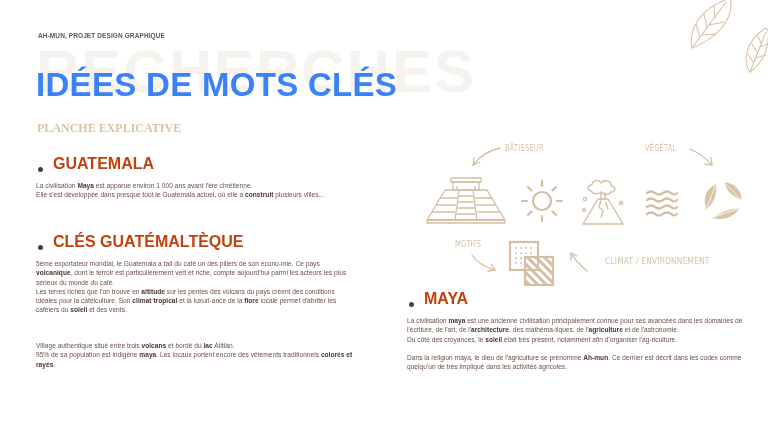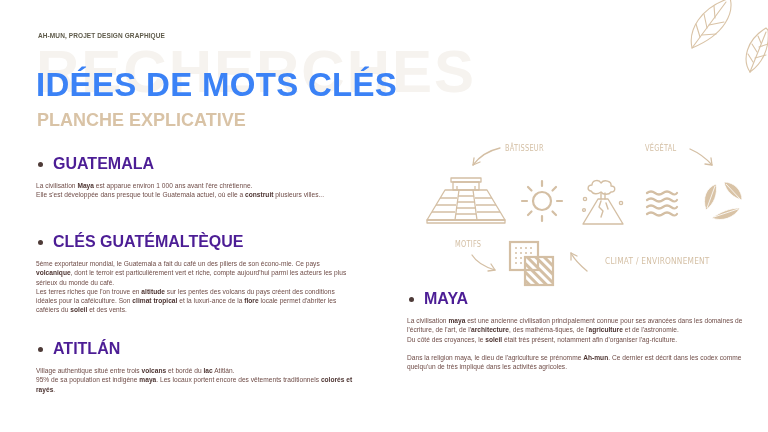--- a/index.html
+++ b/index.html
@@ -14,28 +14,28 @@
     }
     .author {
       position: absolute; left: 38px; top: 32px;
       font-size: 6.5px; font-weight: 700; color: #5e5a4a; letter-spacing: 0.1px; z-index: 2;
     }
     .title {
       position: absolute; left: 36px; top: 68px;
       font-size: 33px; font-weight: 700; color: #3b82f6; letter-spacing: 0.3px; z-index: 2; line-height: 1;
     }
     .subtitle {
-      position: absolute; left: 37px; top: 111px;
-      font-size: 18px; font-weight: 700; color: #d9c3a6; z-index: 2; line-height: 1;
+      position: absolute; left: 37px; top: 122px;
+      font-size: 12px; font-weight: 700; color: #d9c3a6; z-index: 2; line-height: 1; font-family: Liberation Serif, serif;
     }
 
     .section { position: absolute; z-index: 2; }
     .section h2 {
-      display: flex; align-items: center;
-      font-size: 16px; font-weight: 700; color: #4c1d95; line-height: 1; margin-bottom: 9px;
+      display: flex; align-items: flex-end;
+      font-size: 16px; font-weight: 700; color: #c2410c; line-height: 1; margin-bottom: 9px;
     }
     .section h2 .bullet {
       width: 5px; height: 5px; border-radius: 50%; background: #4e3b38;
       margin-right: 10px; margin-left: 2px; flex-shrink: 0;
     }
     .section p {
       font-size: 6.6px; line-height: 9.3px; color: #6f4c47; letter-spacing: 0.02px;
     }
     .section p b { color: #4d3431; font-weight: 700; }
 
@@ -101,24 +101,20 @@
     <span class="bullet"></span>
     <span>CLÉS GUATÉMALTÈQUE</span>
   </h2>
   <div class="rich">
       <p>5ème exportateur mondial, le Guatemala a fait du café un des piliers de son écono-mie. Ce pays <b>volcanique</b>, dont le terroir est particulièrement vert et riche, compte aujourd'hui parmi les acteurs les plus sérieux du monde du café.</p>
       <p>Les terres riches que l'on trouve en <b>altitude</b> sur les pentes des volcans du pays créent des conditions idéales pour la caféiculture. Son <b>climat tropical</b> et la luxuri-ance de la <b>flore</b> locale permet d'abriter les caféiers du <b>soleil</b> et des vents.</p>
     </div>
 </div>
 
 <div class="section" id="sec-atitlan">
-  <h2>
-    <span class="bullet"></span>
-    <span>ATITLÁN</span>
-  </h2>
   <div class="rich">
       <p>Village authentique situé entre trois <b>volcans</b> et bordé du <b>lac</b> Atitlán.</p>
       <p>95% de sa population est indigène <b>maya</b>. Les locaux portent encore des vêtements traditionnels <b>colorés et rayés</b>.</p>
     </div>
 </div>
 
 <div class="diagram">
 
   <svg class="icon" style="left:0;top:0;" width="373" height="160" viewBox="0 0 373 160">
     <g fill="none" stroke="#d4bfa4" stroke-width="1.3" stroke-linecap="round" stroke-linejoin="round">

